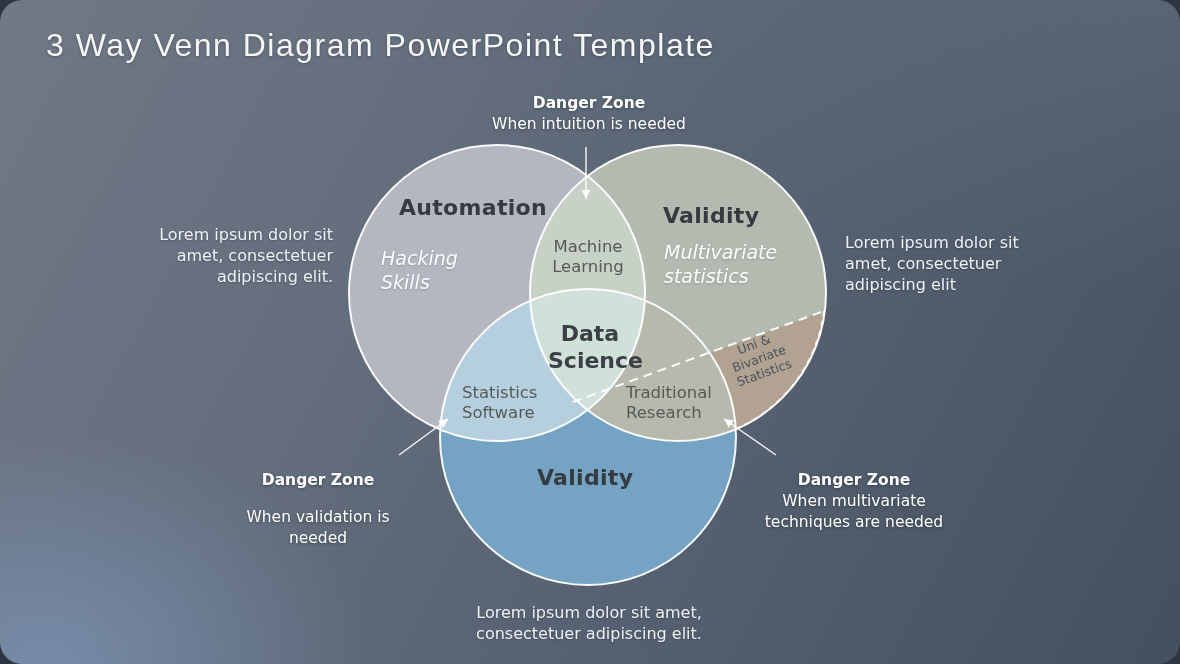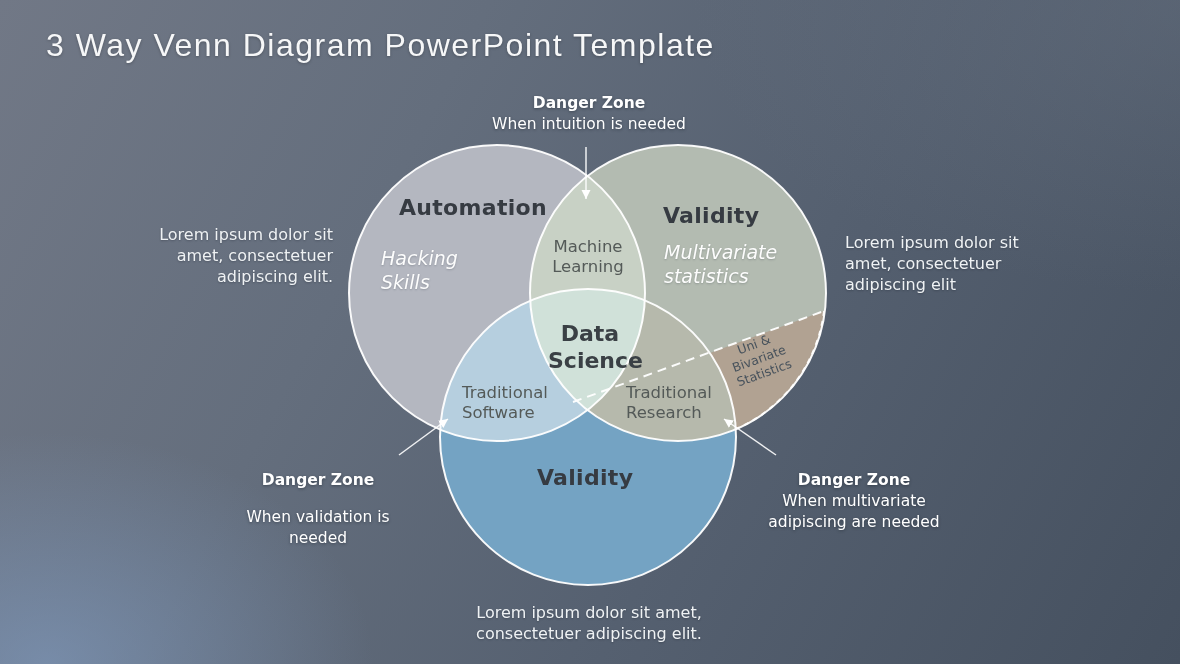--- a/index.html
+++ b/index.html
@@ -3,20 +3,21 @@
 <meta charset="utf-8">
 <style>
   html,body{margin:0;padding:0;background:#2e3540;}
   .slide{
     position:relative;width:1180px;height:664px;overflow:hidden;
     font-family:"DejaVu Sans","Liberation Sans",sans-serif;
     background:
       radial-gradient(ellipse 480px 340px at 4% 100%, rgba(130,158,196,.60), rgba(130,158,196,0) 68%),
       radial-gradient(ellipse 700px 420px at 100% 0%, rgba(110,120,135,.35), rgba(110,120,135,0) 70%),
       linear-gradient(118deg,#717886 0%,#646e7d 32%,#556070 62%,#45505f 100%);
+    border-radius: 22px;
   }
   .abs{position:absolute;}
   .slide-title{
     font-family:"Liberation Sans",sans-serif;
     font-size:32px;font-weight:400;letter-spacing:1.5px;
     color:#f6f7f8;margin:0;text-shadow:0 1px 3px rgba(0,0,0,.25);
   }
   .venn{position:absolute;left:0;top:0;}
   .ctitle{font-size:22px;font-weight:bold;color:#363b42;white-space:nowrap;letter-spacing:.3px;}
   .csub{font-size:19px;font-style:italic;color:#fdfdfd;line-height:1.26;text-shadow:0 1px 2px rgba(40,50,60,.25);}
@@ -90,36 +91,36 @@
   <div class="abs ctitle" style="left:399px;top:195px;">Automation</div>
   <div class="abs csub" style="left:381px;top:247px;width:100px;">Hacking Skills</div>
 
   <div class="abs ctitle" style="left:663px;top:203px;">Validity</div>
   <div class="abs csub" style="left:664px;top:241px;width:130px;">Multivariate statistics</div>
 
   <div class="abs ctitle" style="left:537px;top:465px;">Validity</div>
 
   <div class="abs rlabel ta-c" style="left:541px;top:237px;width:94px;">Machine Learning</div>
   <div class="abs ds" style="left:548px;top:320px;width:84px;">Data Science</div>
-  <div class="abs rlabel" style="left:462px;top:383px;width:104px;">Traditional Software</div>
+  <div class="abs rlabel" style="left:462px;top:383px;width:104px;">Statistics Software</div>
   <div class="abs rlabel" style="left:626px;top:383px;width:104px;">Traditional Research</div>
   <div class="abs uni" style="left:715px;top:336px;width:88px;">Uni &amp; Bivariate Statistics</div>
 
   <div class="abs dz" style="left:464px;top:93px;width:250px;">
     <div class="dz-title">Danger Zone</div>
     <div>When intuition is needed</div>
   </div>
 
   <div class="abs dz" style="left:193px;top:470px;width:250px;">
     <div class="dz-title">Danger Zone</div>
     <div style="width:172px;margin:16px auto;">When validation is needed</div>
   </div>
 
   <div class="abs dz" style="left:729px;top:470px;width:250px;">
     <div class="dz-title">Danger Zone</div>
-    <div style="width:212px;margin:0 auto;">When multivariate adipiscing are needed</div>
+    <div style="width:212px;margin:0 auto;">When multivariate techniques are needed</div>
   </div>
 
   <div class="abs lorem ta-r" style="left:133px;top:224px;width:200px;">Lorem ipsum dolor sit amet, consectetuer adipiscing elit.</div>
   <div class="abs lorem" style="left:845px;top:232px;width:200px;">Lorem ipsum dolor sit amet, consectetuer adipiscing elit</div>
   <div class="abs lorem ta-c" style="left:434px;top:602px;width:310px;">Lorem ipsum dolor sit amet, consectetuer adipiscing elit.</div>
 
 </div>
 
 </body></html>

